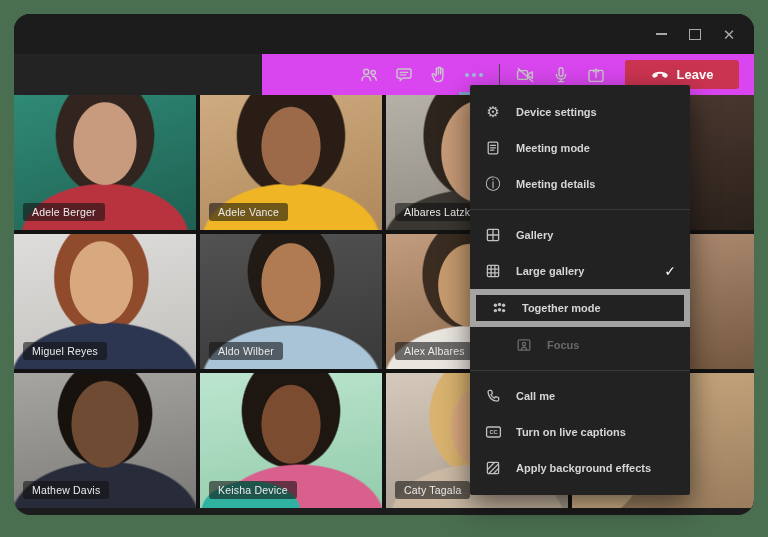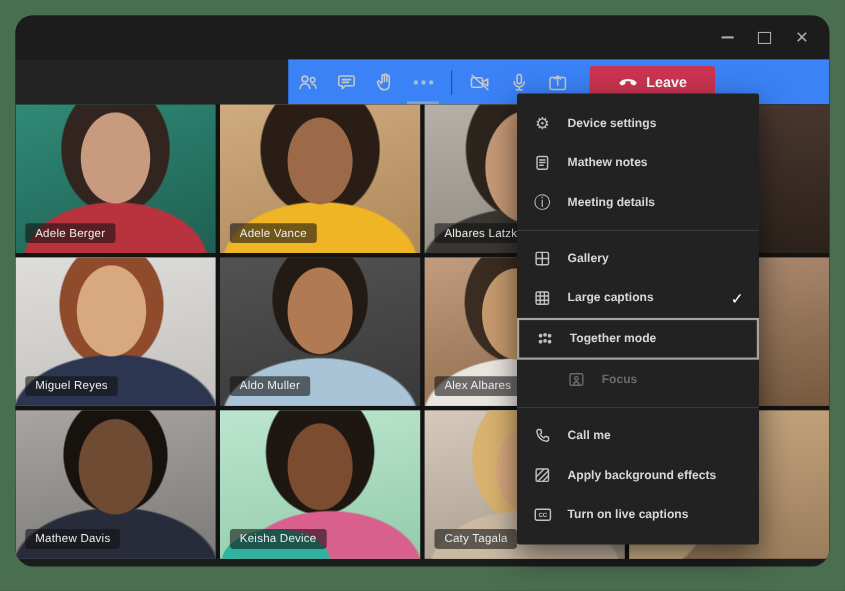--- a/index.html
+++ b/index.html
@@ -8,22 +8,22 @@
     background:#1c1c1c;border-radius:16px;overflow:hidden;}
   
   .titlebar{position:absolute;left:0;top:0;width:100%;height:40px;background:#1c1c1c;}
   .winctrls{position:absolute;right:14px;top:9px;display:flex;gap:12px;}
   .wbtn{width:22px;height:22px;display:flex;align-items:center;justify-content:center;cursor:pointer;}
   .wbtn .bar{width:11px;height:2px;background:#a8a8a8;}
   .wbtn .box{width:10px;height:9px;border:1.6px solid #a8a8a8;}
   .wbtn .x{color:#a8a8a8;font-size:15px;line-height:1;}
   
   .controlbar{position:absolute;left:0;top:40px;width:100%;height:41px;background:#232323;}
-  .ctl-panel{position:absolute;left:248px;top:0;right:0;height:41px;background:#3b82f6;
-    display:flex;align-items:center;padding-right:15px;box-sizing:border-box;}
+  .ctl-panel{position:absolute;left:248px;top:0;right:0;height:41px;background:#d946ef;
+    display:flex;align-items:center;justify-content:flex-end;padding-right:15px;box-sizing:border-box;}
   .tbtn{width:35px;height:41px;display:flex;align-items:center;justify-content:center;
     position:relative;cursor:pointer;}
   .tbtn svg{display:block;}
   .dots{display:flex;gap:3px;align-items:center;}
   .dots i{width:4px;height:4px;border-radius:50%;background:#9fbdd8;}
   .tbtn.active::after{content:"";position:absolute;left:3px;right:3px;bottom:0;height:3px;background:#7ca3c4;}
   .tsep{width:1px;height:22px;background:#4a4a4a;margin:0 8px;}
   .leave{margin-left:12px;height:29px;min-width:88px;background:#cb3450;border-radius:3px;
     display:flex;align-items:center;justify-content:center;gap:8px;padding:0 13px;cursor:pointer;}
   .leave span{color:#fff;font-size:13px;font-weight:700;}
@@ -36,21 +36,21 @@
   .badge:empty{display:none;}
   
   .menu{position:absolute;left:470px;top:85px;width:220px;background:#222222;z-index:10;
     padding:9px 0;box-shadow:0 10px 28px rgba(0,0,0,.55);border-radius:2px;}
   .mi{height:36px;display:flex;align-items:center;padding:0 14px;gap:14px;cursor:pointer;
     color:#d6d6d6;box-sizing:border-box;}
   .mi-ic{width:18px;display:flex;align-items:center;justify-content:center;color:#c0c0c0;
     font-size:15px;flex:0 0 18px;}
   .mi-lb{font-size:11px;font-weight:600;flex:1;}
   .mi-check{color:#fff;font-size:14px;}
-  .mi.highlight{border:2px solid #a3a3a3;height:38px;}
+  .mi.highlight{border:6px solid #a3a3a3;height:38px;}
   .mi.disabled{color:#6a6a6a;cursor:default;padding-left:45px;}
   .mi.disabled .mi-ic{color:#6a6a6a;}
   .mi.disabled svg *{stroke:#6a6a6a;}
   .menu-div{height:1px;background:#3a3a3a;margin:7px 0;}
   .ic-stroke{stroke:#c8c8c8;fill:none;stroke-width:1.4;stroke-linecap:round;stroke-linejoin:round;}
   .mi .ic-stroke{stroke:#c0c0c0;stroke-width:1.3;}
 </style>
 </head>
 <body>
 
@@ -145,21 +145,21 @@
         <span class="badge">Adele Vance</span>
       </div>
     <div class="tile" style="background:radial-gradient(40px 52px at 52% 42%,#c69a77 97%,transparent 100%),radial-gradient(95px 55px at 50% 110%,#3a3631 97%,transparent 100%),radial-gradient(58px 66px at 52% 30%,#2c241d 97%,transparent 100%),linear-gradient(170deg,#b5b1a8,#8d897f)">
         <span class="badge">Albares Latzke</span>
       </div>
     <div class="tile" style="background:radial-gradient(60px 70px at 20% 45%,#7a5a44 97%,transparent 100%),linear-gradient(170deg,#4e3b32,#2b211b)"></div>
     <div class="tile" style="background:radial-gradient(32px 42px at 48% 36%,#d8a87e 97%,transparent 100%),radial-gradient(95px 58px at 50% 108%,#2d3650 97%,transparent 100%),radial-gradient(48px 58px at 48% 32%,#8f4b2c 97%,transparent 100%),linear-gradient(170deg,#dedddb,#c2c1bd)">
         <span class="badge">Miguel Reyes</span>
       </div>
     <div class="tile" style="background:radial-gradient(30px 40px at 50% 36%,#b07a52 97%,transparent 100%),radial-gradient(90px 55px at 50% 108%,#aac4d7 97%,transparent 100%),radial-gradient(44px 52px at 50% 28%,#221a14 97%,transparent 100%),linear-gradient(170deg,#525252,#393939)">
-        <span class="badge">Aldo Muller</span>
+        <span class="badge">Aldo Wilber</span>
       </div>
     <div class="tile" style="background:radial-gradient(32px 42px at 46% 38%,#c59a6e 97%,transparent 100%),radial-gradient(90px 55px at 48% 108%,#e9e5df 97%,transparent 100%),radial-gradient(48px 56px at 46% 30%,#3a2c20 97%,transparent 100%),linear-gradient(165deg,#c29c7e,#886649)">
         <span class="badge">Alex Albares</span>
       </div>
     <div class="tile" style="background:linear-gradient(170deg,#b08e74,#75593f)"></div>
     <div class="tile" style="background:radial-gradient(34px 44px at 50% 38%,#6f4b33 97%,transparent 100%),radial-gradient(95px 58px at 50% 108%,#272b3a 97%,transparent 100%),radial-gradient(48px 54px at 50% 30%,#17120e 97%,transparent 100%),linear-gradient(170deg,#a6a5a1,#7b7a76)">
         <span class="badge">Mathew Davis</span>
       </div>
     <div class="tile" style="background:radial-gradient(30px 40px at 50% 38%,#7c4c31 97%,transparent 100%),radial-gradient(50px 30px at 28% 102%,#2fb3a0 97%,transparent 100%),radial-gradient(85px 55px at 55% 108%,#d95f8c 97%,transparent 100%),radial-gradient(50px 58px at 50% 28%,#1e1611 97%,transparent 100%),linear-gradient(170deg,#bce5cf,#93ccab)">
         <span class="badge">Keisha Device</span>
@@ -178,21 +178,21 @@
     <span class="mi-lb">Device settings</span>
   </div>
 
   <div class="mi">
     <span class="mi-ic">
       <svg width="16" height="16" viewBox="0 0 16 16">
           <rect class="ic-stroke" x="3.2" y="2.2" width="9.6" height="11.6" rx="1.2"></rect>
           <path class="ic-stroke" d="M5.6 5.4h4.8M5.6 7.8h4.8M5.6 10.2h3.2"></path>
         </svg>
     </span>
-    <span class="mi-lb">Mathew notes</span>
+    <span class="mi-lb">Meeting mode</span>
   </div>
 
   <div class="mi">
     <span class="mi-ic">ⓘ</span>
     <span class="mi-lb">Meeting details</span>
   </div>
 
   <div class="menu-div"></div>
 
   <div class="mi">
@@ -205,21 +205,21 @@
     <span class="mi-lb">Gallery</span>
   </div>
 
   <div class="mi">
     <span class="mi-ic">
       <svg width="16" height="16" viewBox="0 0 16 16">
           <rect class="ic-stroke" x="2.4" y="2.4" width="11.2" height="11.2" rx="1"></rect>
           <path class="ic-stroke" d="M6.1 2.4v11.2M9.9 2.4v11.2M2.4 6.1h11.2M2.4 9.9h11.2"></path>
         </svg>
     </span>
-    <span class="mi-lb">Large captions</span>
+    <span class="mi-lb">Large gallery</span>
     <span class="mi-check">✓</span>
   </div>
 
   <div class="mi highlight">
     <span class="mi-ic">
       <svg width="17" height="14" viewBox="0 0 17 14">
         <circle cx="4.4" cy="4.2" r="1.7" fill="#c0c0c0"></circle>
           <circle cx="8.5" cy="3.4" r="1.7" fill="#c0c0c0"></circle>
           <circle cx="12.6" cy="4.2" r="1.7" fill="#c0c0c0"></circle>
         <circle cx="4.4" cy="9.6" r="1.7" fill="#c0c0c0"></circle>
@@ -247,31 +247,31 @@
     <span class="mi-ic">
       <svg width="16" height="16" viewBox="0 0 16 16">
           <path class="ic-stroke" d="M3 4.2C3 3 3.8 2.4 4.7 2.4h1.2c.4 0 .8.3.9.7l.5 1.9c.1.4-.1.8-.4 1l-.9.6c.7 1.6 1.9 2.8 3.5 3.5l.6-.9c.2-.3.6-.5 1-.4l1.9.5c.4.1.7.5.7.9v1.2c0 .9-.6 1.7-1.8 1.7C6.9 13 3.6 9.1 3 4.2Z"></path>
         </svg>
     </span>
     <span class="mi-lb">Call me</span>
   </div>
 
   <div class="mi">
     <span class="mi-ic">
-      <svg width="16" height="16" viewBox="0 0 16 16">
-          <rect class="ic-stroke" x="2.4" y="2.4" width="11.2" height="11.2" rx="1"></rect>
-          <path class="ic-stroke" d="M2.8 9.2 9.2 2.8M4.4 13 13 4.4M8.8 13.2l4.4-4.4"></path>
-        </svg>
-    </span>
-    <span class="mi-lb">Apply background effects</span>
-  </div>
-
-  <div class="mi">
-    <span class="mi-ic">
       <svg width="17" height="14" viewBox="0 0 17 14">
           <rect class="ic-stroke" x="1.6" y="2" width="13.8" height="10" rx="1.6"></rect>
           <text x="8.5" y="9.4" font-size="5.6" font-weight="bold" fill="#c0c0c0" text-anchor="middle" font-family="Liberation Sans, sans-serif">CC</text>
         </svg>
     </span>
     <span class="mi-lb">Turn on live captions</span>
   </div>
 
+  <div class="mi">
+    <span class="mi-ic">
+      <svg width="16" height="16" viewBox="0 0 16 16">
+          <rect class="ic-stroke" x="2.4" y="2.4" width="11.2" height="11.2" rx="1"></rect>
+          <path class="ic-stroke" d="M2.8 9.2 9.2 2.8M4.4 13 13 4.4M8.8 13.2l4.4-4.4"></path>
+        </svg>
+    </span>
+    <span class="mi-lb">Apply background effects</span>
+  </div>
+
 </div>
 
 </body></html>

